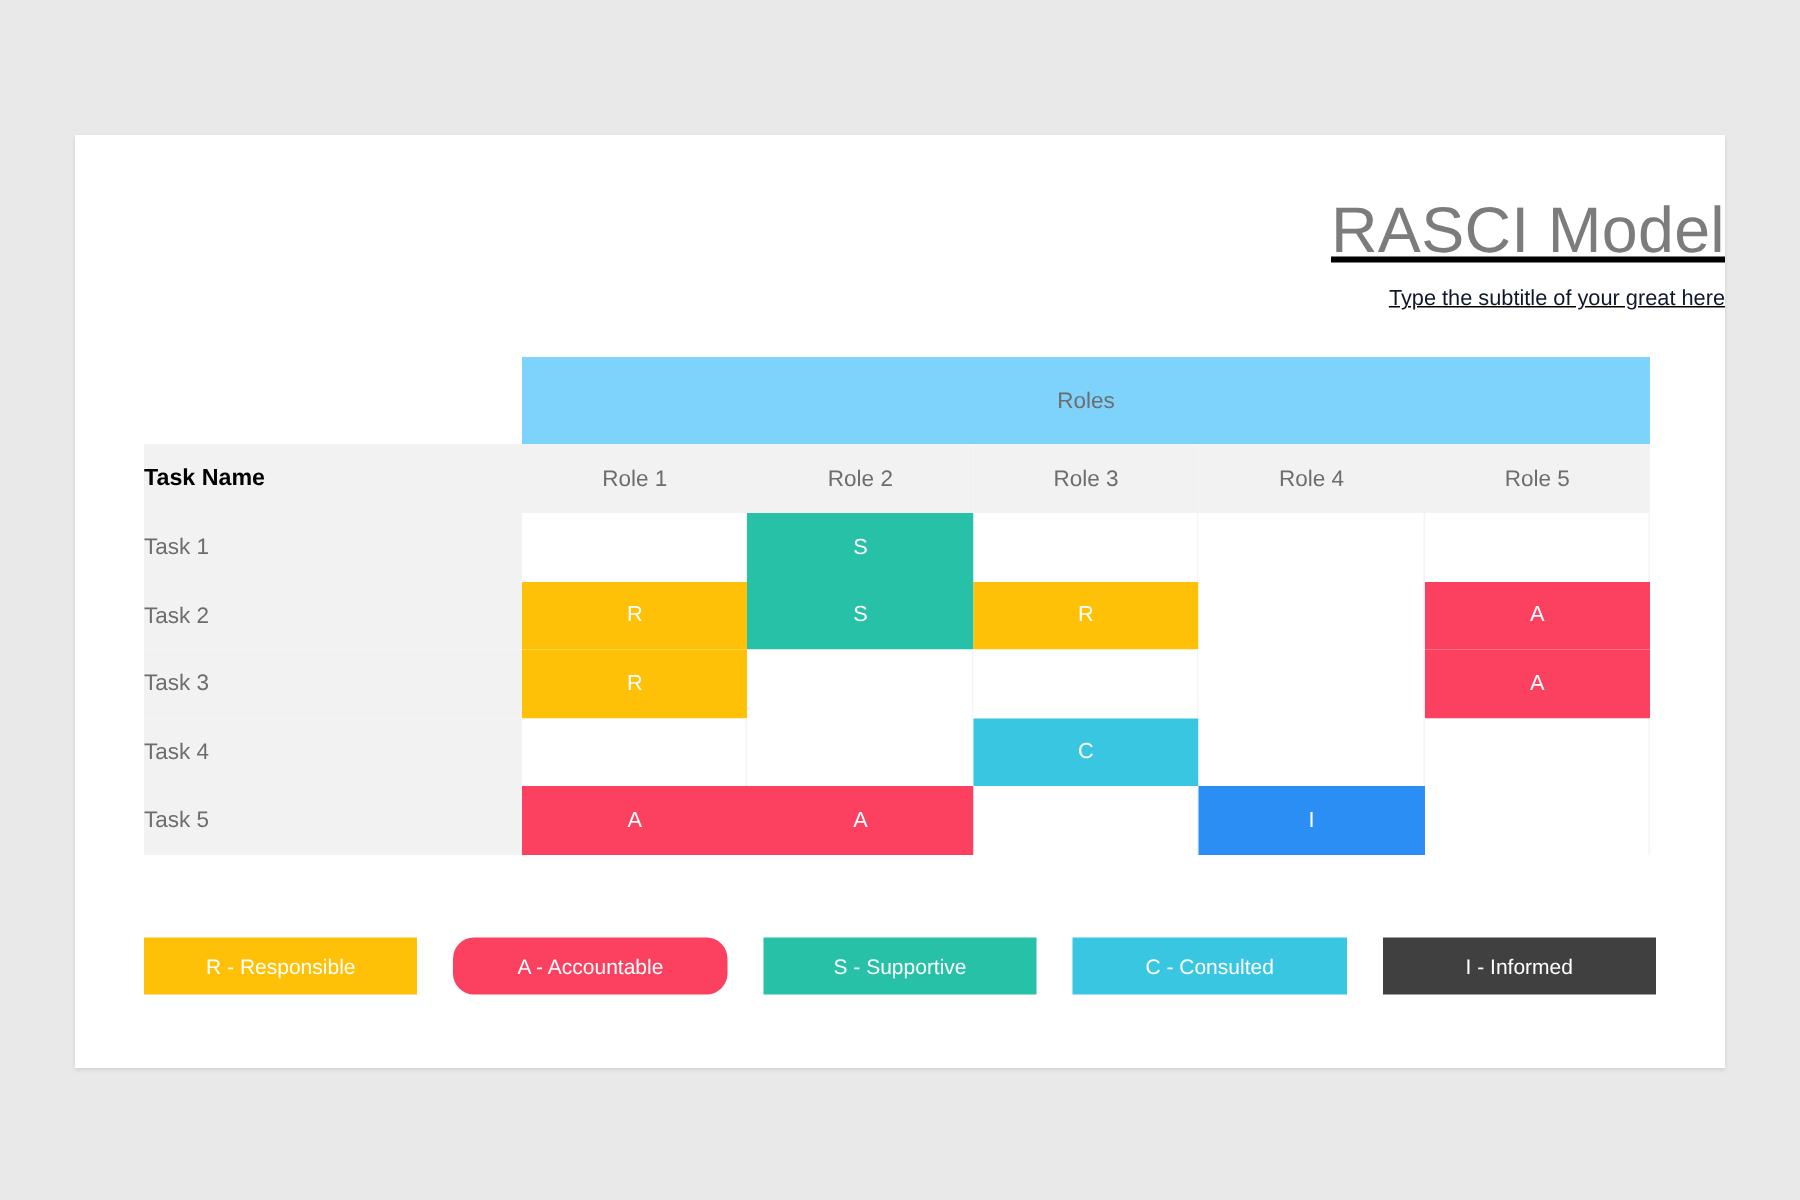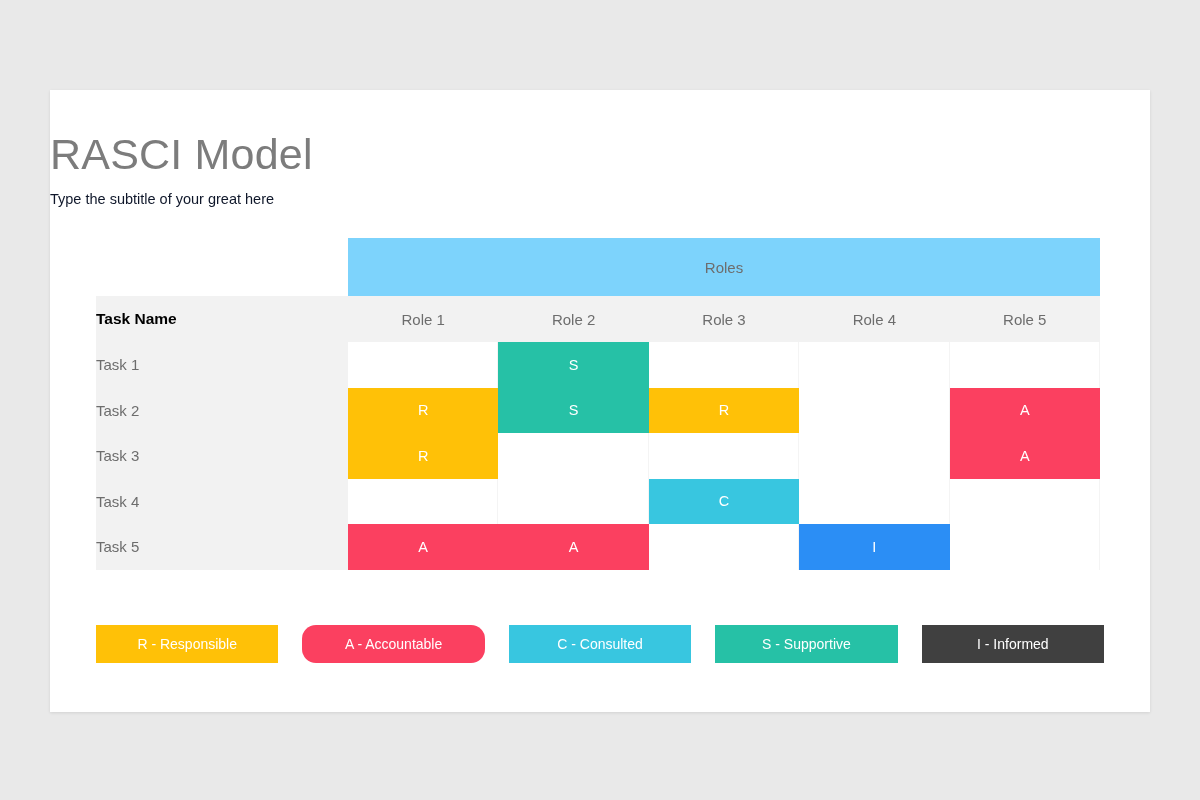--- a/index.html
+++ b/index.html
@@ -25,21 +25,22 @@
     background: #ffffff;
     box-shadow: 0 1px 3px rgba(0,0,0,0.10);
   }
 
   
   #heading {
     position: absolute;
     left: 0;
     top: 0;
     width: 1100px;
-    text-align: left;
+    text-align: right;
+    text-decoration: underline;
   }
   #page-title {
     margin: 0;
     padding-top: 42px;
     font-size: 43px;
     font-weight: 400;
     color: #7c7c7c;
     letter-spacing: 0.2px;
     line-height: 1.05;
   }
@@ -230,18 +231,18 @@
           <td class="filled" style="background: rgb(43, 142, 245);">I</td>
           <td class="empty-cell rule-right"></td>
         </tr>
       </tbody>
   </table>
 
   <div id="legend">
 
   <div class="legend-pill" style="background: rgb(255, 193, 7);">R - Responsible</div>
       <div class="legend-pill" style="background: rgb(251, 64, 96); border-radius: 14px;">A - Accountable</div>
+      <div class="legend-pill" style="background: rgb(38, 193, 166);">S - Supportive</div>
       <div class="legend-pill" style="background: rgb(56, 198, 224);">C - Consulted</div>
-      <div class="legend-pill" style="background: rgb(38, 193, 166);">S - Supportive</div>
       <div class="legend-pill" style="background: #404040;">I - Informed</div>
     </div>
 
 </div>
 
 </body></html>

